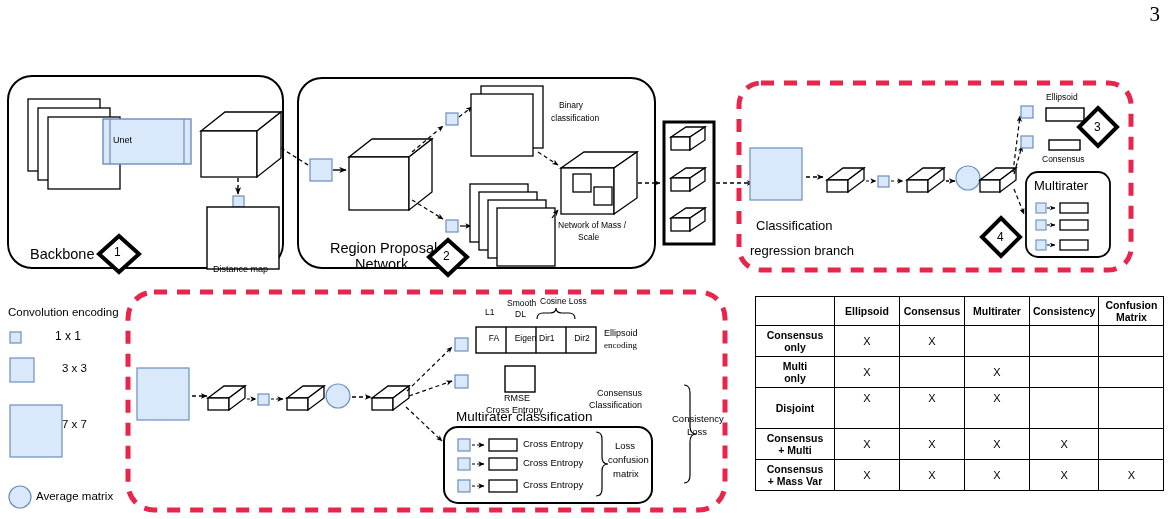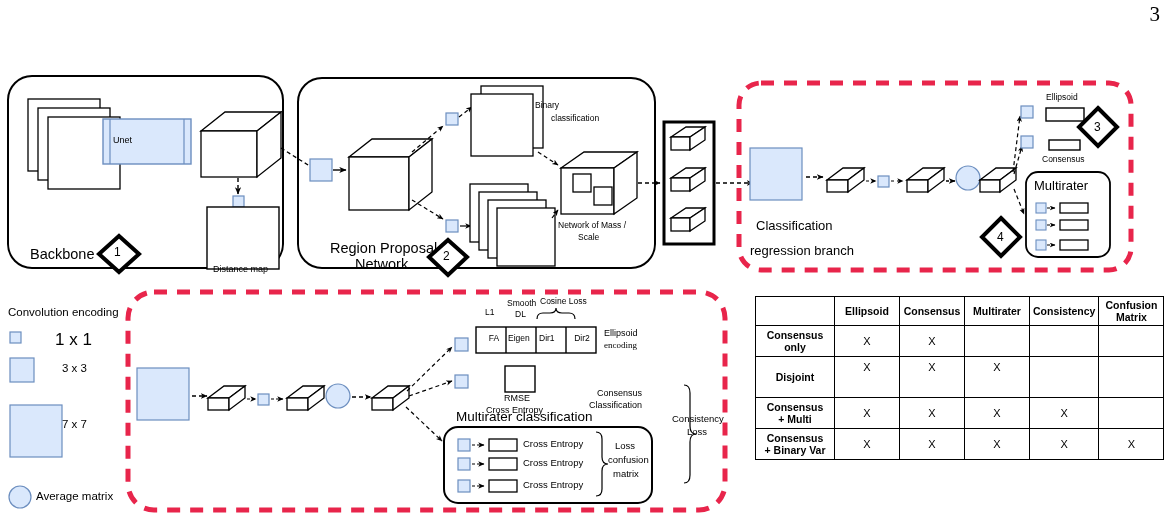--- a/index.html
+++ b/index.html
@@ -240,45 +240,45 @@
   </svg>
 
   <div class="lbl" style="left:113px;top:135px;font-size:9px;">Unet</div>
   <div class="lbl" style="left:213px;top:232px;font-size:9px;margin-top:32px;">Distance map</div>
   <div class="lbl" style="left:30px;top:246px;font-size:14.5px;">Backbone</div>
   <div class="lbl" style="left:114px;top:246px;font-size:12px;">1</div>
 
   <div class="lbl" style="left:330px;top:240px;font-size:14.5px;">Region Proposal</div>
   <div class="lbl" style="left:355px;top:256px;font-size:14.5px;">Network</div>
   <div class="lbl" style="left:443px;top:250px;font-size:12px;">2</div>
-  <div class="lbl" style="left:535px;top:101px;font-size:8.5px;">Binary</div>
+  <div class="lbl" style="left:559px;top:101px;font-size:8.5px;">Binary</div>
   <div class="lbl" style="left:551px;top:114px;font-size:8.5px;">classification</div>
   <div class="lbl" style="left:558px;top:221px;font-size:8.5px;">Network of Mass /</div>
   <div class="lbl" style="left:578px;top:233px;font-size:8.5px;">Scale</div>
 
   <div class="lbl" style="left:756px;top:219px;font-size:13px;">Classification</div>
   <div class="lbl" style="left:750px;top:244px;font-size:13px;">regression branch</div>
   <div class="lbl" style="left:1046px;top:93px;font-size:8.5px;">Ellipsoid</div>
   <div class="lbl" style="left:1042px;top:155px;font-size:8.5px;">Consensus</div>
   <div class="lbl" style="left:1034px;top:179px;font-size:13px;">Multirater</div>
   <div class="lbl" style="left:1094px;top:121px;font-size:12px;">3</div>
   <div class="lbl" style="left:997px;top:231px;font-size:12px;">4</div>
 
   <div class="lbl" style="left:8px;top:306px;font-size:11.5px;">Convolution encoding</div>
-  <div class="lbl" style="left:55px;top:330px;font-size:17px;">1 x 1</div>
+  <div class="lbl" style="left:55px;top:330px;font-size:12px;">1 x 1</div>
   <div class="lbl" style="left:62px;top:362px;font-size:11.5px;">3  x 3</div>
   <div class="lbl" style="left:62px;top:418px;font-size:11.5px;text-align:right;">7 x 7</div>
   <div class="lbl" style="left:36px;top:490px;font-size:11.5px;">Average matrix</div>
 
   <div class="lbl" style="left:485px;top:308px;font-size:8.5px;">L1</div>
   <div class="lbl" style="left:507px;top:299px;font-size:8.5px;">Smooth</div>
   <div class="lbl" style="left:515px;top:310px;font-size:8.5px;">DL</div>
   <div class="lbl" style="left:540px;top:297px;font-size:8.5px;">Cosine Loss</div>
   <div class="lbl" style="left:482px;top:334px;font-size:8.5px;text-align:center;width:24px;">FA</div>
-  <div class="lbl" style="left:508px;top:334px;font-size:8.5px;text-align:center;width:16px;">Eigen</div>
+  <div class="lbl" style="left:508px;top:334px;font-size:8.5px;text-align:center;width:35px;">Eigen</div>
   <div class="lbl" style="left:539px;top:334px;font-size:8.5px;text-align:left;width:26px;">Dir1</div>
   <div class="lbl" style="left:569px;top:334px;font-size:8.5px;text-align:center;width:26px;">Dir2</div>
   <div class="lbl" style="left:604px;top:328px;font-size:9px;">Ellipsoid</div>
   <div class="lbl" style="left:604px;top:340px;font-size:9px;font-family:Liberation Serif, serif;">encoding</div>
   <div class="lbl" style="left:504px;top:393px;font-size:9px;">RMSE</div>
   <div class="lbl" style="left:486px;top:405px;font-size:9px;">Cross Entropy</div>
   <div class="lbl" style="left:597px;top:388px;font-size:9px;">Consensus</div>
   <div class="lbl" style="left:589px;top:400px;font-size:9px;">Classification</div>
   <div class="lbl" style="left:456px;top:409px;font-size:13.5px;">Multirater classification</div>
   <div class="lbl" style="left:523px;top:439px;font-size:9.5px;">Cross Entropy</div>
@@ -309,20 +309,31 @@
         <td class="rowh">
           <span>Consensus</span><br>
           <span>only</span>
         </td>
         <td class="xc">X</td>
         <td class="xc">X</td>
         <td class="xc"></td>
         <td class="xc"></td>
         <td class="xc"></td>
       </tr>
+      <tr>
+        <td class="rowh">
+          <span>Multi</span><br>
+          <span>only</span>
+        </td>
+        <td class="xc">X</td>
+        <td class="xc"></td>
+        <td class="xc">X</td>
+        <td class="xc"></td>
+        <td class="xc"></td>
+      </tr>
       <tr class="tall">
         <td class="rowh">
           <span>Disjoint</span>
         </td>
         <td class="xc" style="vertical-align:top;padding-top:4px;">X</td>
         <td class="xc" style="vertical-align:top;padding-top:4px;">X</td>
         <td class="xc" style="vertical-align:top;padding-top:4px;">X</td>
         <td class="xc"></td>
         <td class="xc"></td>
       </tr>
@@ -333,21 +344,21 @@
         </td>
         <td class="xc">X</td>
         <td class="xc">X</td>
         <td class="xc">X</td>
         <td class="xc">X</td>
         <td class="xc"></td>
       </tr>
       <tr>
         <td class="rowh">
           <span>Consensus</span><br>
-          <span>+ Binary Var</span>
+          <span>+ Mass Var</span>
         </td>
         <td class="xc">X</td>
         <td class="xc">X</td>
         <td class="xc">X</td>
         <td class="xc">X</td>
         <td class="xc">X</td>
       </tr>
     </tbody>
   </table>
 

